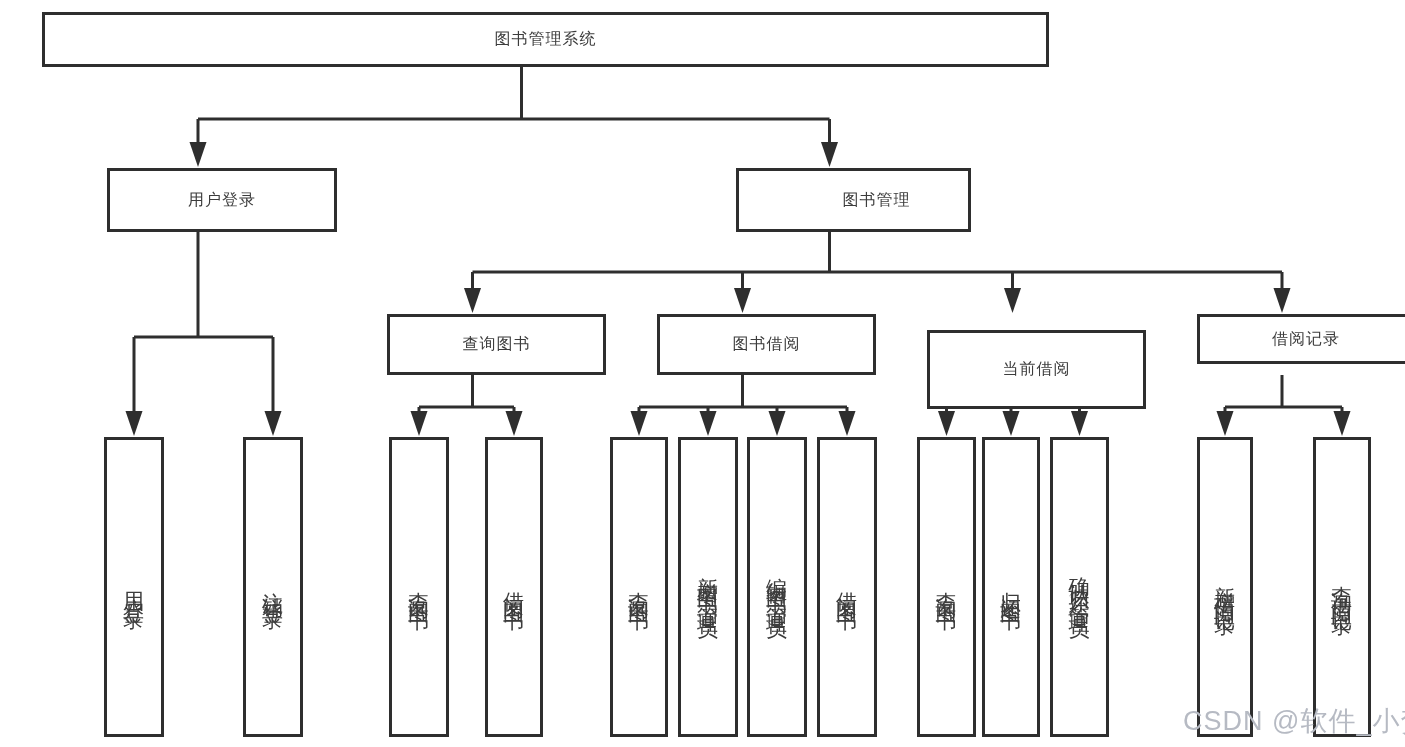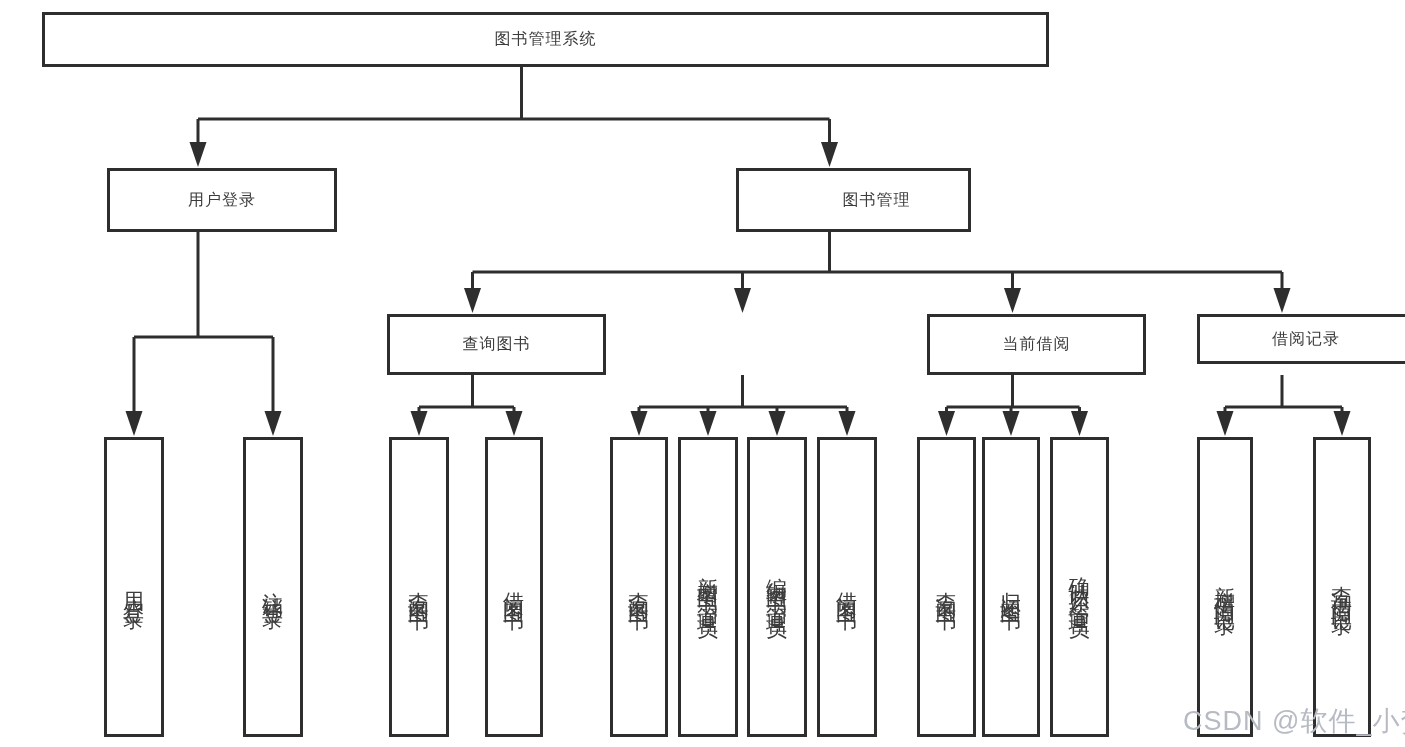--- a/index.html
+++ b/index.html
@@ -88,21 +88,22 @@
     <polygon class="arrow" points="1216.5,411 1233.5,411 1225,436"></polygon>
     <polygon class="arrow" points="1333.5,411 1350.5,411 1342,436"></polygon>
   </svg>
 
   <div class="node h" style="left:18px; top:12px; width:1007px; height:55px;">图书管理系统</div>
 
   <div class="node h" style="left:83px; top:168px; width:230px; height:64px;">用户登录</div>
   <div class="node h" style="left:712px; top:168px; width:235px; height:64px;padding-left:46px;">图书管理</div>
 
   <div class="node h" style="left:363px; top:314px; width:219px; height:61px;">查询图书</div>
-  <div class="node h" style="left:903px; top:314px; width:219px; height:61px;">当前借阅</div>
+  <div class="node h" style="left:633px; top:314px; width:219px; height:61px;">图书借阅</div>
+  <div class="node h" style="left:903px; top:330px; width:219px; height:79px;">当前借阅</div>
   <div class="node h" style="left:1173px; top:314px; width:218px; height:50px;">借阅记录</div>
 
   <div class="node v" style="left:104px; top:437px; width:60px; height:300px;">用户登录</div>
   <div class="node v" style="left:243px; top:437px; width:60px; height:300px;">注销登录</div>
 
   <div class="node v" style="left:389px; top:437px; width:60px; height:300px;">查询图书</div>
   <div class="node v" style="left:485px; top:437px; width:58px; height:300px;">借阅图书</div>
 
   <div class="node v" style="left:610px; top:437px; width:58px; height:300px;">查询图书</div>
   <div class="node v" style="left:678px; top:437px; width:60px; height:300px;">新增图书（管理员）</div>

